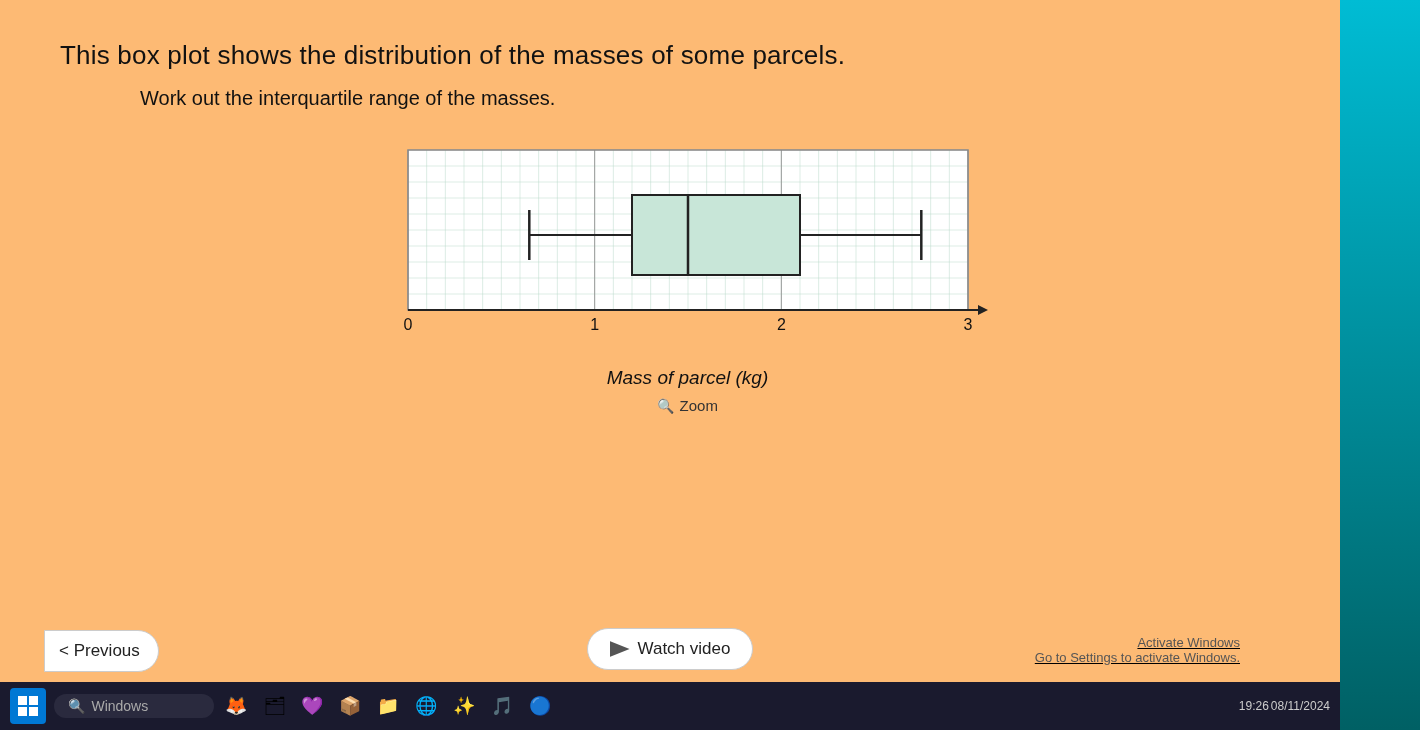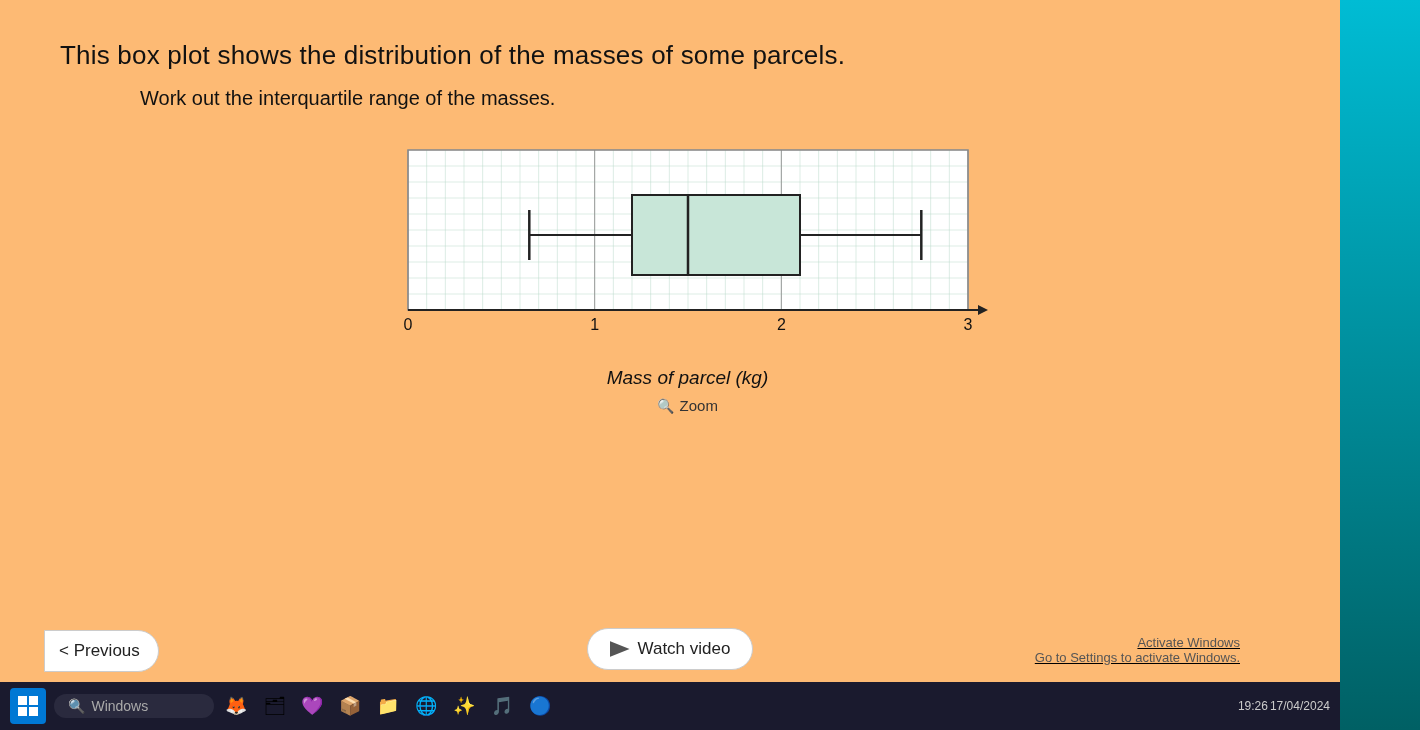--- a/index.html
+++ b/index.html
@@ -360,19 +360,19 @@
     <div class="taskbar-icon">🗂</div>
     <div class="taskbar-icon">💜</div>
     <div class="taskbar-icon">📦</div>
     <div class="taskbar-icon">📁</div>
     <div class="taskbar-icon">🌐</div>
     <div class="taskbar-icon">✨</div>
     <div class="taskbar-icon">🎵</div>
     <div class="taskbar-icon">🔵</div>
     <div class="taskbar-right">
       <span>19:26</span>
-      <span>17/04/2024</span>
+      <span>08/11/2024</span>
     </div>
   </div>
 
 </div>
 
 <div class="right-panel"></div>
 
 </body></html>

